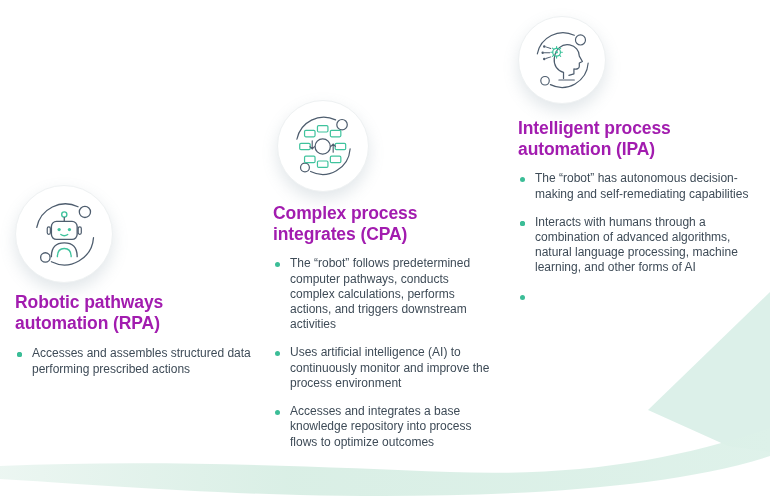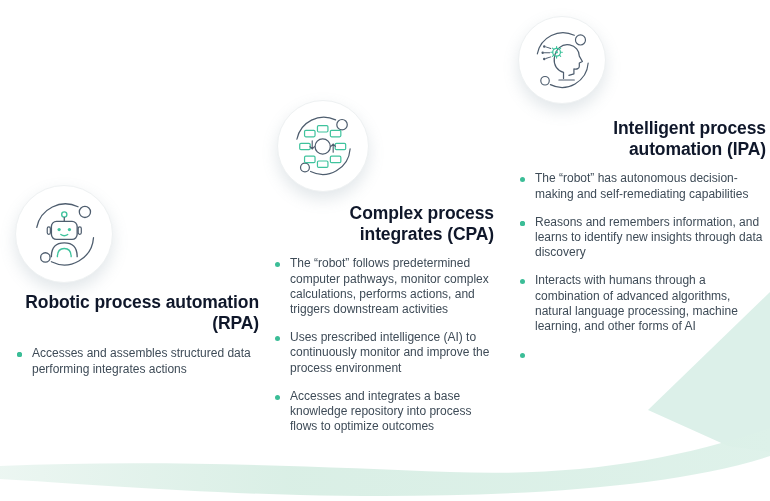--- a/index.html
+++ b/index.html
@@ -17,21 +17,21 @@
     background:#ffffff;border:1px solid #eef1f2;border-radius:50%;
     box-shadow:0 7px 16px rgba(110,135,150,0.20);
     display:flex;align-items:center;justify-content:center;
   }
   .col-rpa .icon-circle{width:96px;height:96px;margin-bottom:9px;}
   .col-cpa .icon-circle{width:90px;height:90px;margin-bottom:11px;margin-left:4px;}
   .col-ipa .icon-circle{width:86px;height:86px;margin-bottom:14px;}
   .icon-circle svg{width:86%;height:86%;}
   h2.col-heading{
     margin:0 0 12px 0;font-size:17.5px;line-height:1.18;font-weight:700;
-    color:#0f172a;letter-spacing:-0.1px;text-align:right;
+    color:#a21caf;letter-spacing:-0.1px;
   }
   ul.bullets{list-style:none;margin:0;padding:0;}
   ul.bullets li{
     position:relative;padding-left:17px;margin:0 0 13px 0;
     font-size:12px;line-height:1.27;color:#3e4b57;
   }
   .dot{
     position:absolute;left:2px;top:6px;width:5px;height:5px;border-radius:50%;
     background:#3bbd97;
   }
@@ -64,24 +64,24 @@
       <rect x="33" y="33" width="30" height="21" rx="6" stroke="#4e5d6e" stroke-width="1.6"></rect>
       <rect x="28.2" y="39.5" width="3.6" height="8.5" rx="1.8" stroke="#4e5d6e" stroke-width="1.4"></rect>
       <rect x="64.2" y="39.5" width="3.6" height="8.5" rx="1.8" stroke="#4e5d6e" stroke-width="1.4"></rect>
       <circle cx="42" cy="42.5" r="1.9" fill="#3fc39d"></circle>
       <circle cx="54" cy="42.5" r="1.9" fill="#3fc39d"></circle>
       <path d="M44,48.3 Q48,51.3 52,48.3" stroke="#3fc39d" stroke-width="1.6"></path>
       <path d="M33,74 C33,62 40,58 48,58 C56,58 63,62 63,74" stroke="#4e5d6e" stroke-width="1.6"></path>
       <path d="M40,74 C40,66.5 43.5,64.5 48,64.5 C52.5,64.5 56,66.5 56,74" stroke="#3fc39d" stroke-width="1.6"></path>
     </svg>
   </div>
-  <h2 class="col-heading">Robotic process automation (RPA)</h2>
+  <h2 class="col-heading">Robotic pathways automation (RPA)</h2>
   <ul class="bullets">
     <li><span class="dot"></span></li>
-    <li><span class="dot"></span><span>Accesses and assembles structured data performing integrates actions</span></li>
+    <li><span class="dot"></span><span>Accesses and assembles structured data performing prescribed actions</span></li>
   </ul>
 </section>
 
 <section class="col col-cpa">
   <div class="icon-circle">
     <svg viewBox="0 0 96 96" fill="none" stroke-linecap="round">
       <path d="M16,40 A34,34 0 0 1 64,16" stroke="#4e5d6e" stroke-width="1.5"></path>
       <path d="M82,52 A34,34 0 0 1 33,80" stroke="#4e5d6e" stroke-width="1.5"></path>
       <circle cx="72" cy="22" r="6.5" stroke="#4e5d6e" stroke-width="1.5" fill="#fff"></circle>
       <circle cx="26" cy="75" r="5.5" stroke="#4e5d6e" stroke-width="1.5" fill="#fff"></circle>
@@ -93,22 +93,22 @@
       <rect x="41.5" y="67" width="13" height="8" rx="1.5" stroke="#3fc39d" stroke-width="1.5"></rect>
       <rect x="25.5" y="61" width="13" height="8" rx="1.5" stroke="#3fc39d" stroke-width="1.5"></rect>
       <rect x="19.5" y="45" width="13" height="8" rx="1.5" stroke="#3fc39d" stroke-width="1.5"></rect>
       <rect x="25.5" y="29" width="13" height="8" rx="1.5" stroke="#3fc39d" stroke-width="1.5"></rect>
       <path d="M35,42 L35,52 M32.2,49.2 L35,52 L37.8,49.2" stroke="#4e5d6e" stroke-width="1.4"></path>
       <path d="M61,56 L61,46 M58.2,48.8 L61,46 L63.8,48.8" stroke="#4e5d6e" stroke-width="1.4"></path>
     </svg>
   </div>
   <h2 class="col-heading">Complex process integrates (CPA)</h2>
   <ul class="bullets">
-    <li><span class="dot"></span><span>The “robot” follows predetermined computer pathways, monitor complex calculations, performs actions, and triggers downstream activities</span></li>
-    <li><span class="dot"></span><span>Uses prescribed intelligence (AI) to continuously monitor and improve the process environment</span></li>
+    <li><span class="dot"></span><span>The “robot” follows predetermined computer pathways, conducts complex calculations, performs actions, and triggers downstream activities</span></li>
+    <li><span class="dot"></span><span>Uses artificial intelligence (AI) to continuously monitor and improve the process environment</span></li>
     <li><span class="dot"></span><span>Accesses and integrates a base knowledge repository into process flows to optimize outcomes</span></li>
   </ul>
 </section>
 
 <section class="col col-ipa">
   <div class="icon-circle">
     <svg viewBox="0 0 96 96" fill="none" stroke-linecap="round" stroke-linejoin="round">
       <path d="M16,40 A34,34 0 0 1 64,16" stroke="#4e5d6e" stroke-width="1.5"></path>
       <path d="M82,52 A34,34 0 0 1 33,80" stroke="#4e5d6e" stroke-width="1.5"></path>
       <circle cx="72" cy="22" r="6.5" stroke="#4e5d6e" stroke-width="1.5" fill="#fff"></circle>
@@ -121,17 +121,16 @@
       <path d="M27,31 L33.5,33 M25,38.5 L32,38.5 M27,46 L33.5,44" stroke="#4e5d6e" stroke-width="1.3"></path>
       <circle cx="25" cy="30.4" r="1.6" fill="#4e5d6e"></circle>
       <circle cx="23" cy="38.5" r="1.6" fill="#4e5d6e"></circle>
       <circle cx="25" cy="46.6" r="1.6" fill="#4e5d6e"></circle>
     </svg>
   </div>
   <h2 class="col-heading">Intelligent process automation (IPA)</h2>
   <ul class="bullets">
     <li><span class="dot"></span><span>The “robot” has autonomous decision-making and self-remediating capabilities</span></li>
     <li><span class="dot"></span></li>
-    <li><span class="dot"></span><span>Reasons and remembers information, and learns to identify new insights through data discovery</span></li>
     <li><span class="dot"></span><span>Interacts with humans through a combination of advanced algorithms, natural language processing, machine learning, and other forms of AI</span></li>
     <li><span class="dot"></span></li>
   </ul>
 </section>
 
 </body></html>

